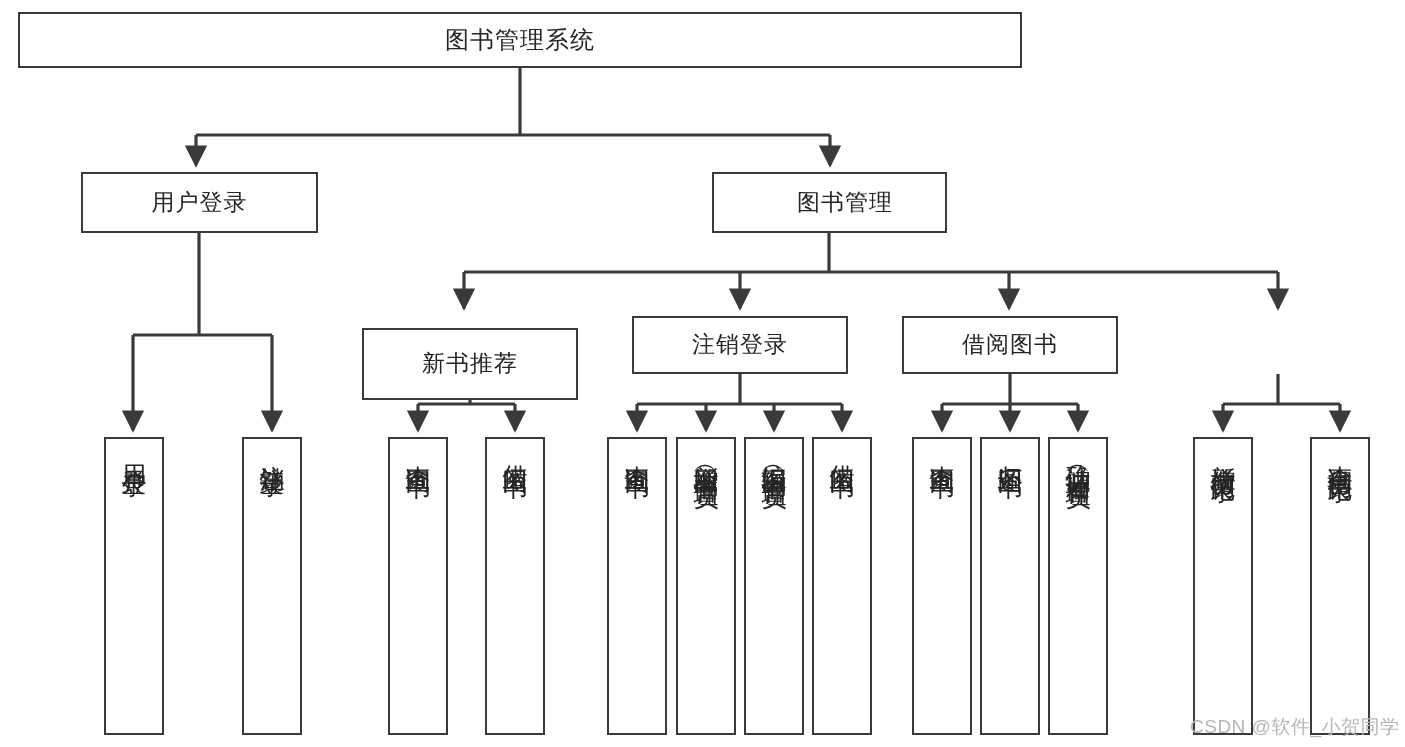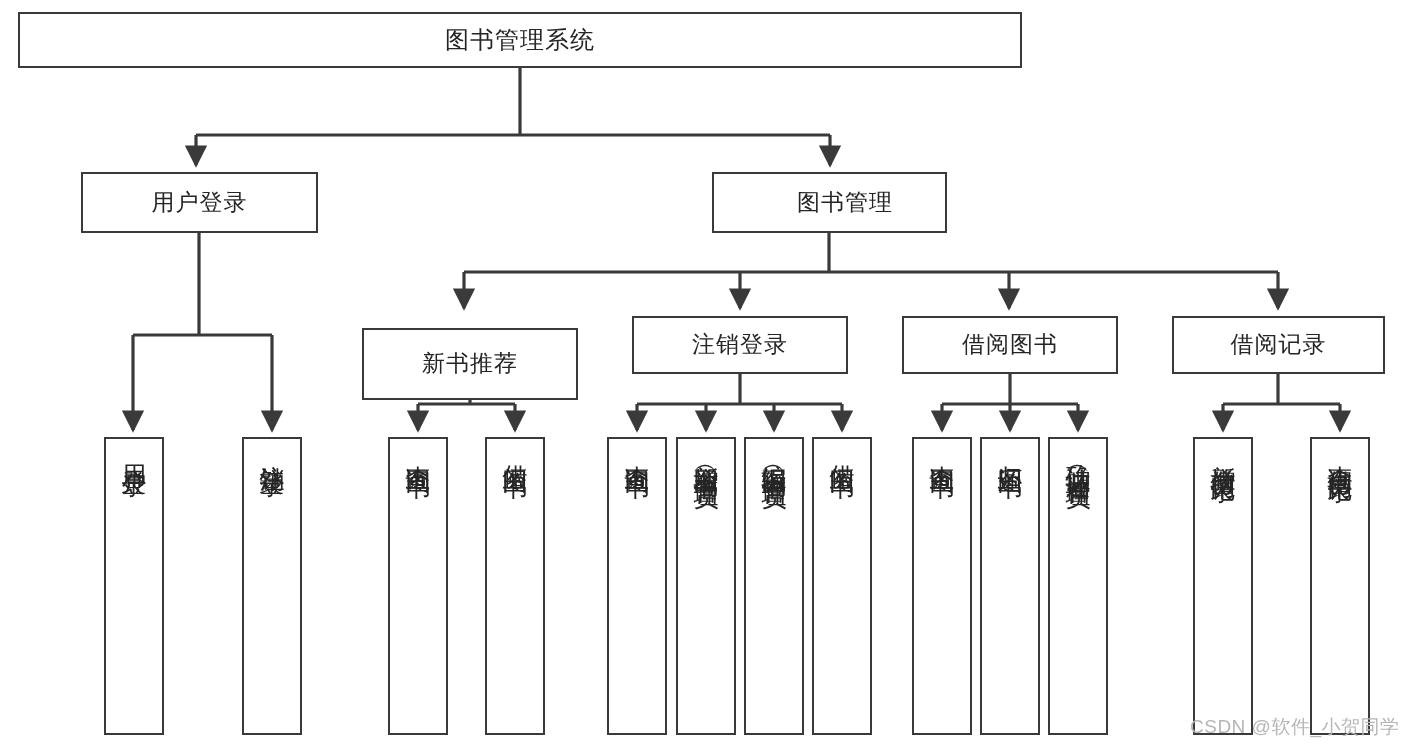--- a/index.html
+++ b/index.html
@@ -144,23 +144,20 @@
 
   <div class="node h" style="left:362px; top:328px; width:216px; height:72px;">
     <span class="lbl">新书推荐</span>
   </div>
   <div class="node h" style="left:632px; top:316px; width:216px; height:58px;">
     <span class="lbl">注销登录</span>
   </div>
   <div class="node h" style="left:902px; top:316px; width:216px; height:58px;">
     <span class="lbl">借阅图书</span>
   </div>
-  <div class="node h" style="left:1172px; top:316px; width:213px; height:58px;">
-    <span class="lbl">借阅记录</span>
-  </div>
 
   <div class="node v" style="left:104px; top:437px; width:60px; height:298px;">
     <span class="lbl">用户登录</span>
   </div>
   <div class="node v" style="left:242px; top:437px; width:60px; height:298px;">
     <span class="lbl">注销登录</span>
   </div>
 
   <div class="node v" style="left:388px; top:437px; width:60px; height:298px;">
     <span class="lbl">查询图书</span>

